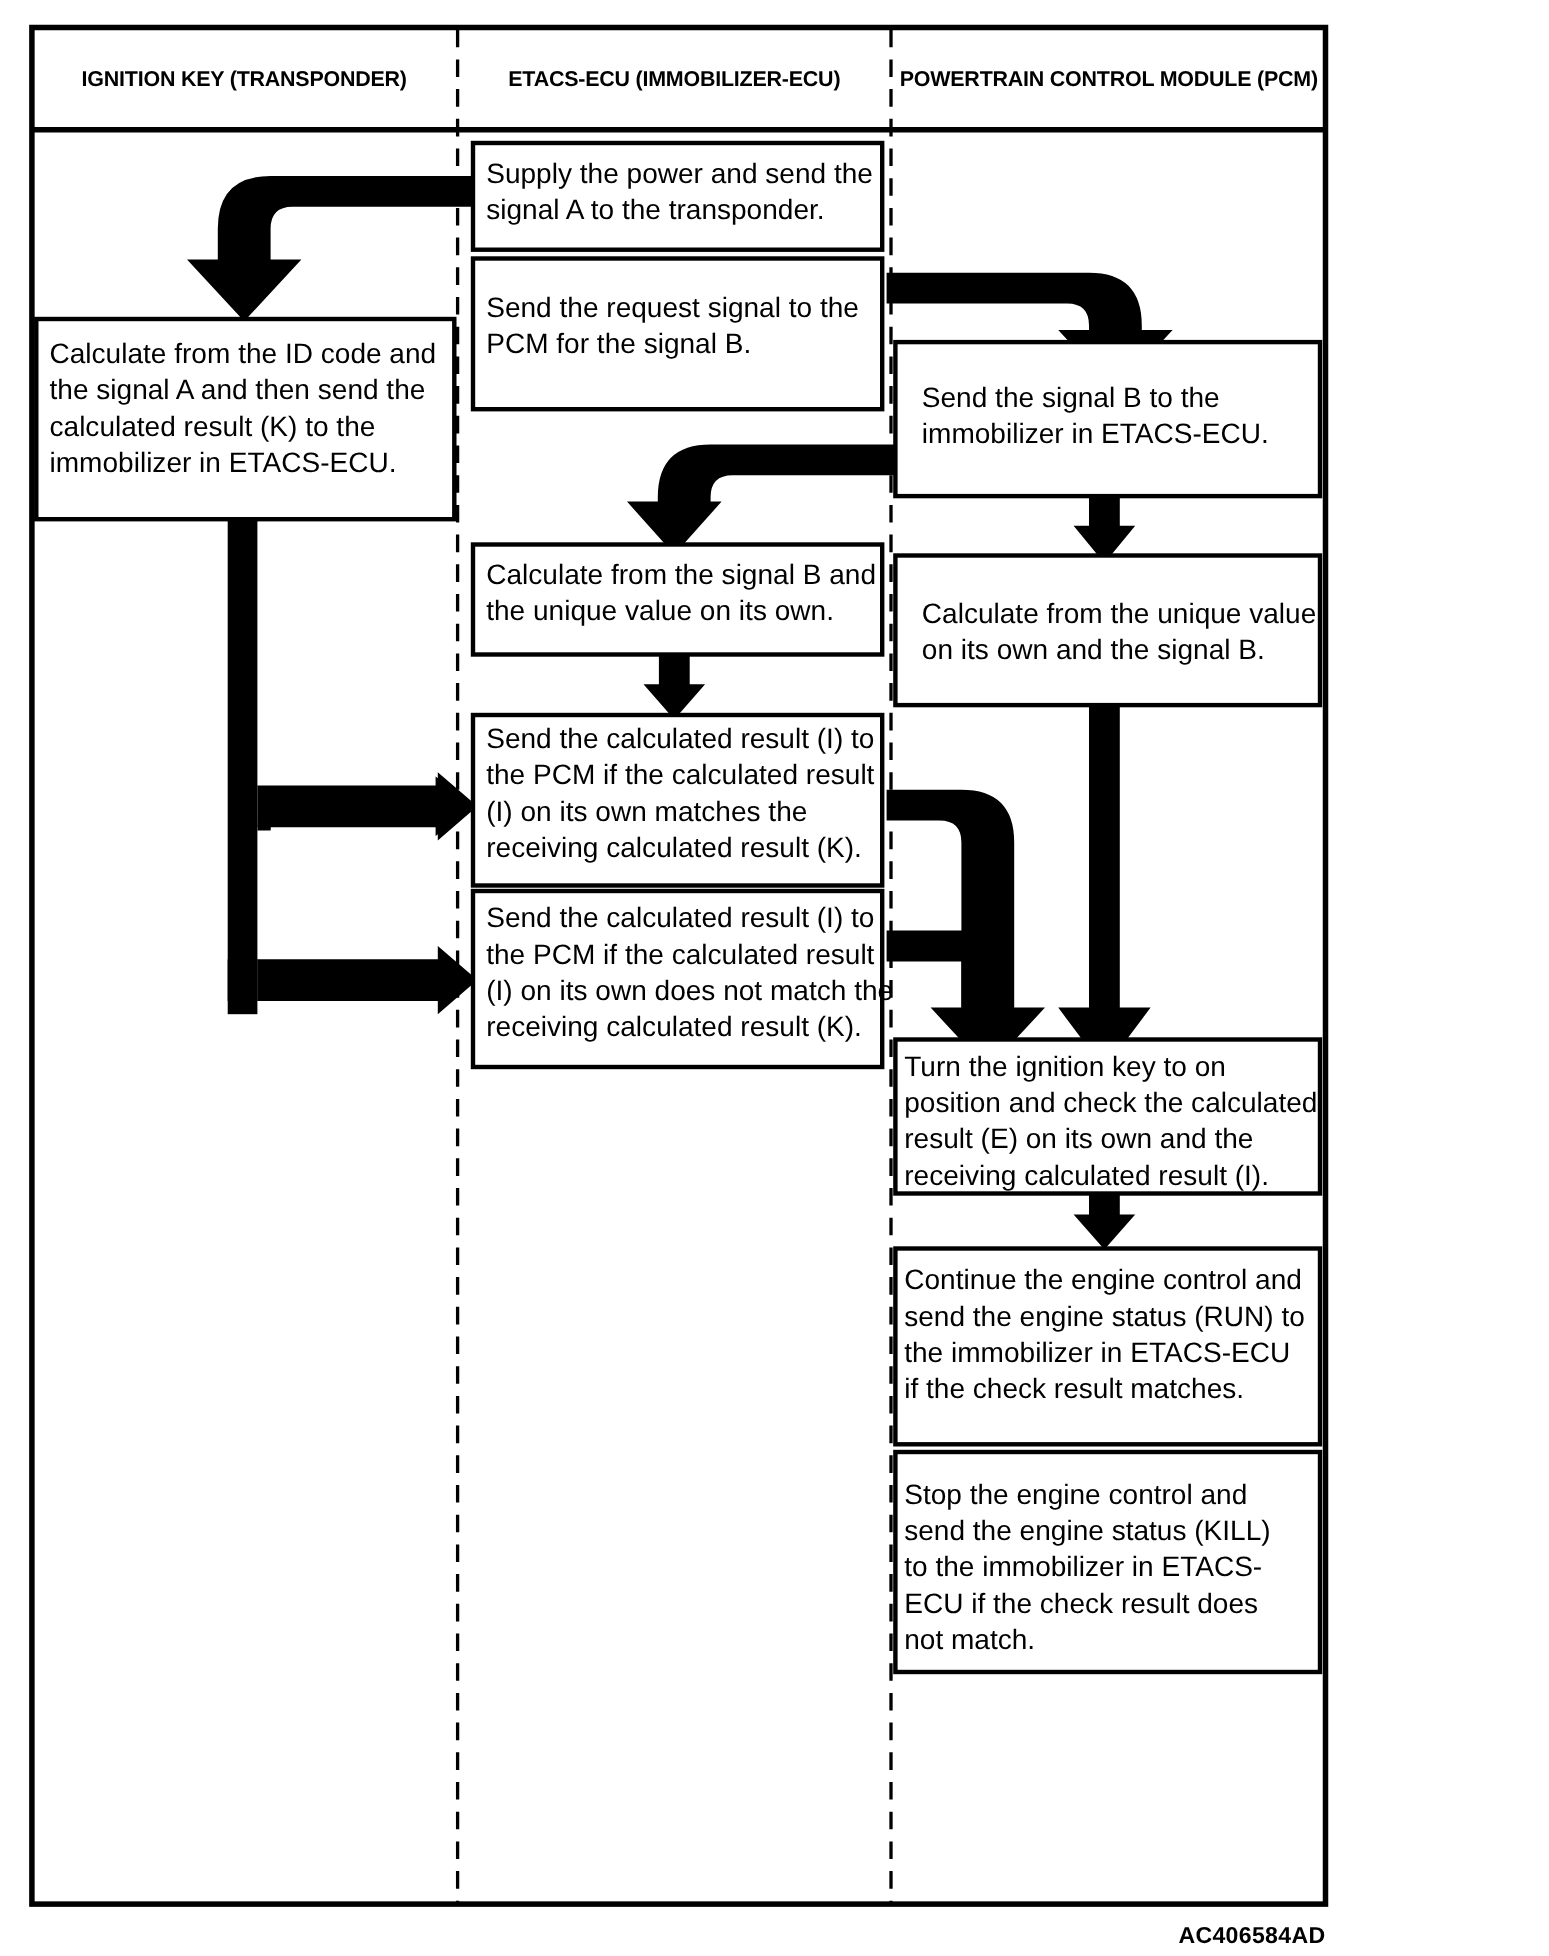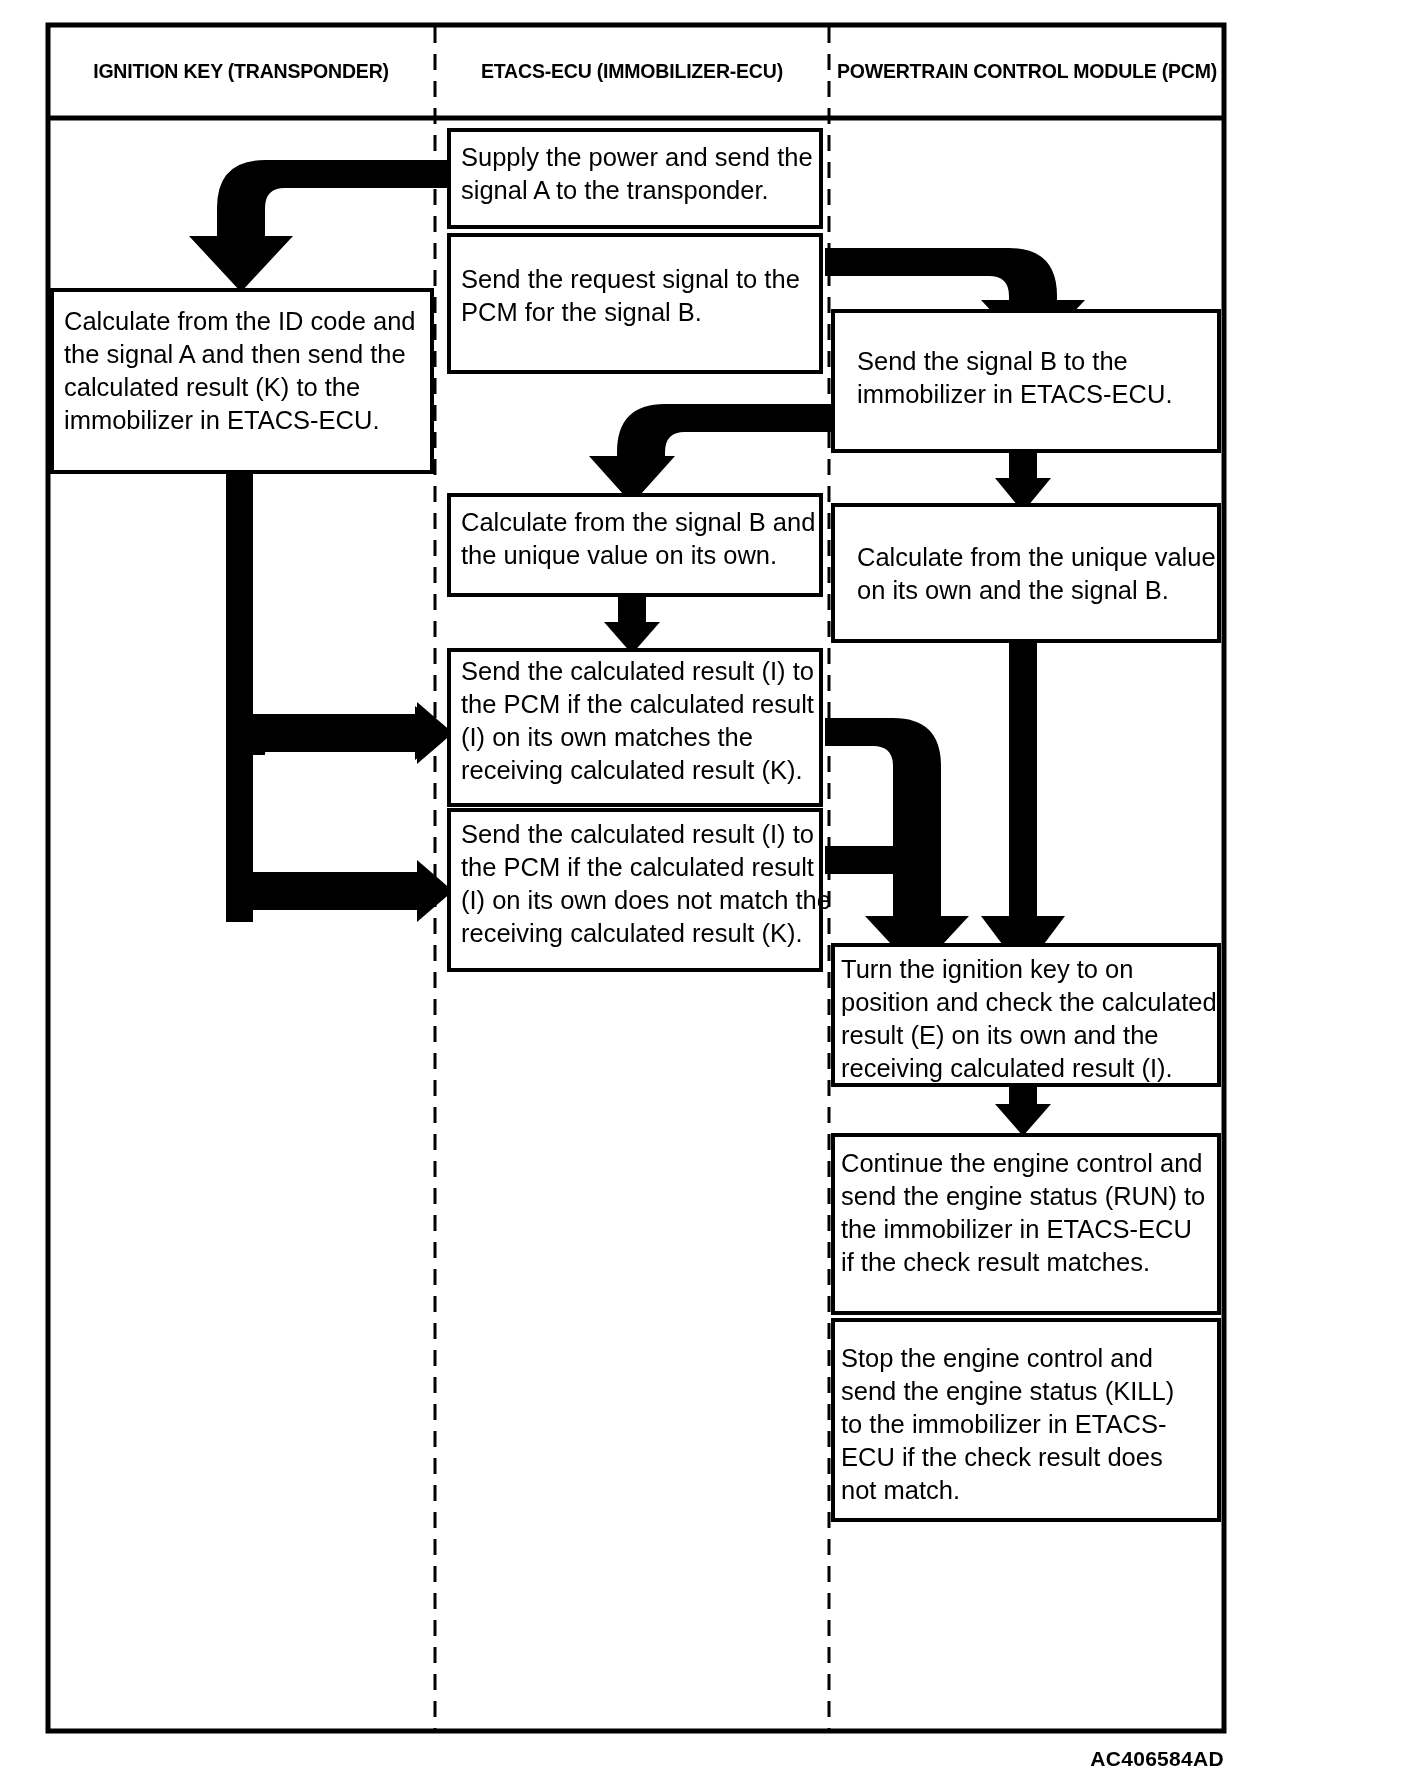--- a/index.html
+++ b/index.html
@@ -13,21 +13,20 @@
     font-family: "Liberation Sans", sans-serif;
     position: relative;
     overflow: hidden;
   }
   #diagram-root {
     position: absolute;
     left: 0;
     top: 0;
     width: 1132px;
     height: 1778px;
-    margin-left: 19px;
   }
   svg.flow {
     display: block;
     width: 1408px;
     height: 1778px;
   }
   .outer-frame {
     fill: none;
     stroke: #000000;
     stroke-width: 5;

